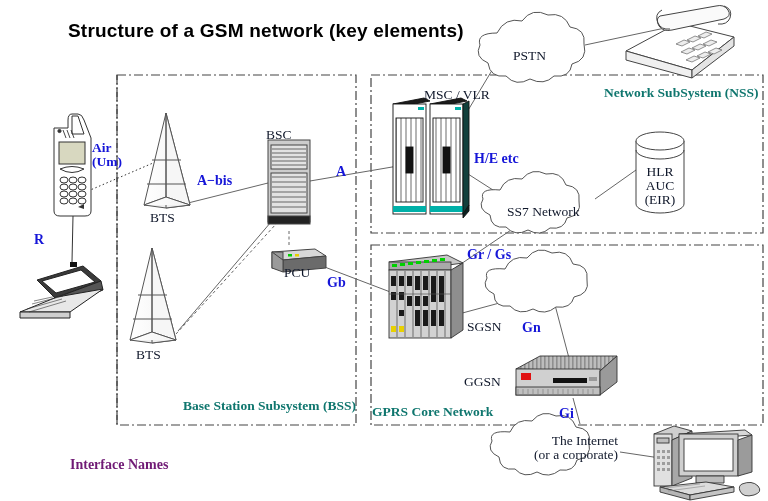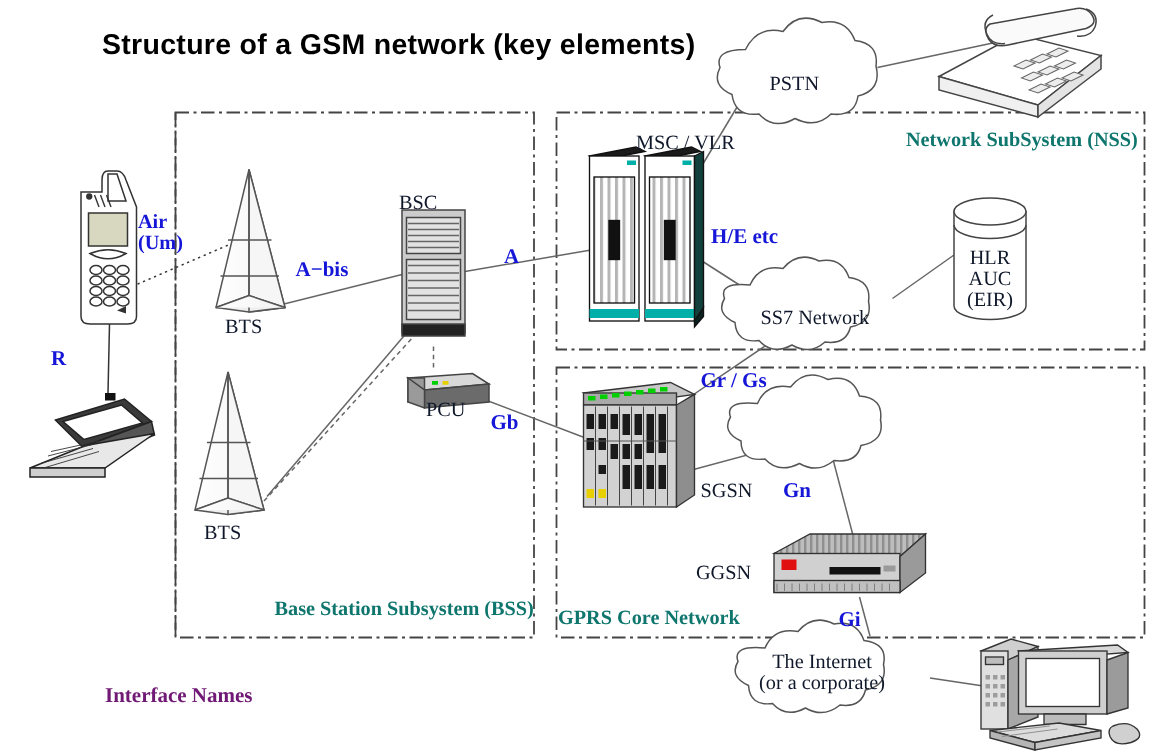--- a/index.html
+++ b/index.html
@@ -383,21 +383,21 @@
   <div class="lbl blk" style="left:467px;top:288px;margin-top:32px;">SGSN</div>
   <div class="lbl blk" style="left:464px;top:375px;">GGSN</div>
   <div class="lbl blk" style="left:513px;top:49px;">PSTN</div>
   <div class="lbl blk" style="left:507px;top:205px;">SS7 Network</div>
 
   <div class="lbl blk ctr" style="left:632px;top:165px;width:56px;">
     <div>HLR</div>
     <div>AUC</div>
     <div>(EIR)</div>
   </div>
-  <div class="lbl blk ctr" style="left:488px;top:434px;width:120px;">
+  <div class="lbl blk ctr" style="left:498px;top:434px;width:120px;text-align:right;">
     <div>The Internet</div>
     <div>(or a corporate)</div>
   </div>
 
   <div class="lbl blue2" style="left:92px;top:141px;width:48px;">
     <div>Air</div>
     <div>(Um)</div>
   </div>
   <div class="lbl blue" style="left:34px;top:233px;">R</div>
   <div class="lbl blue" style="left:197px;top:174px;">A−bis</div>

